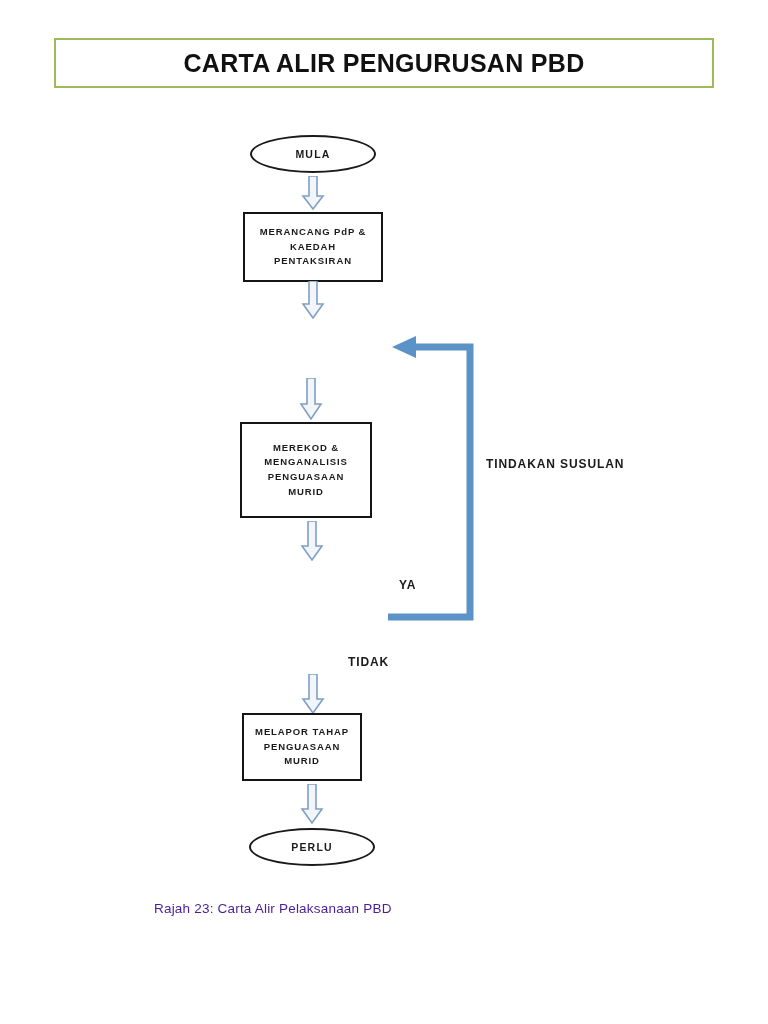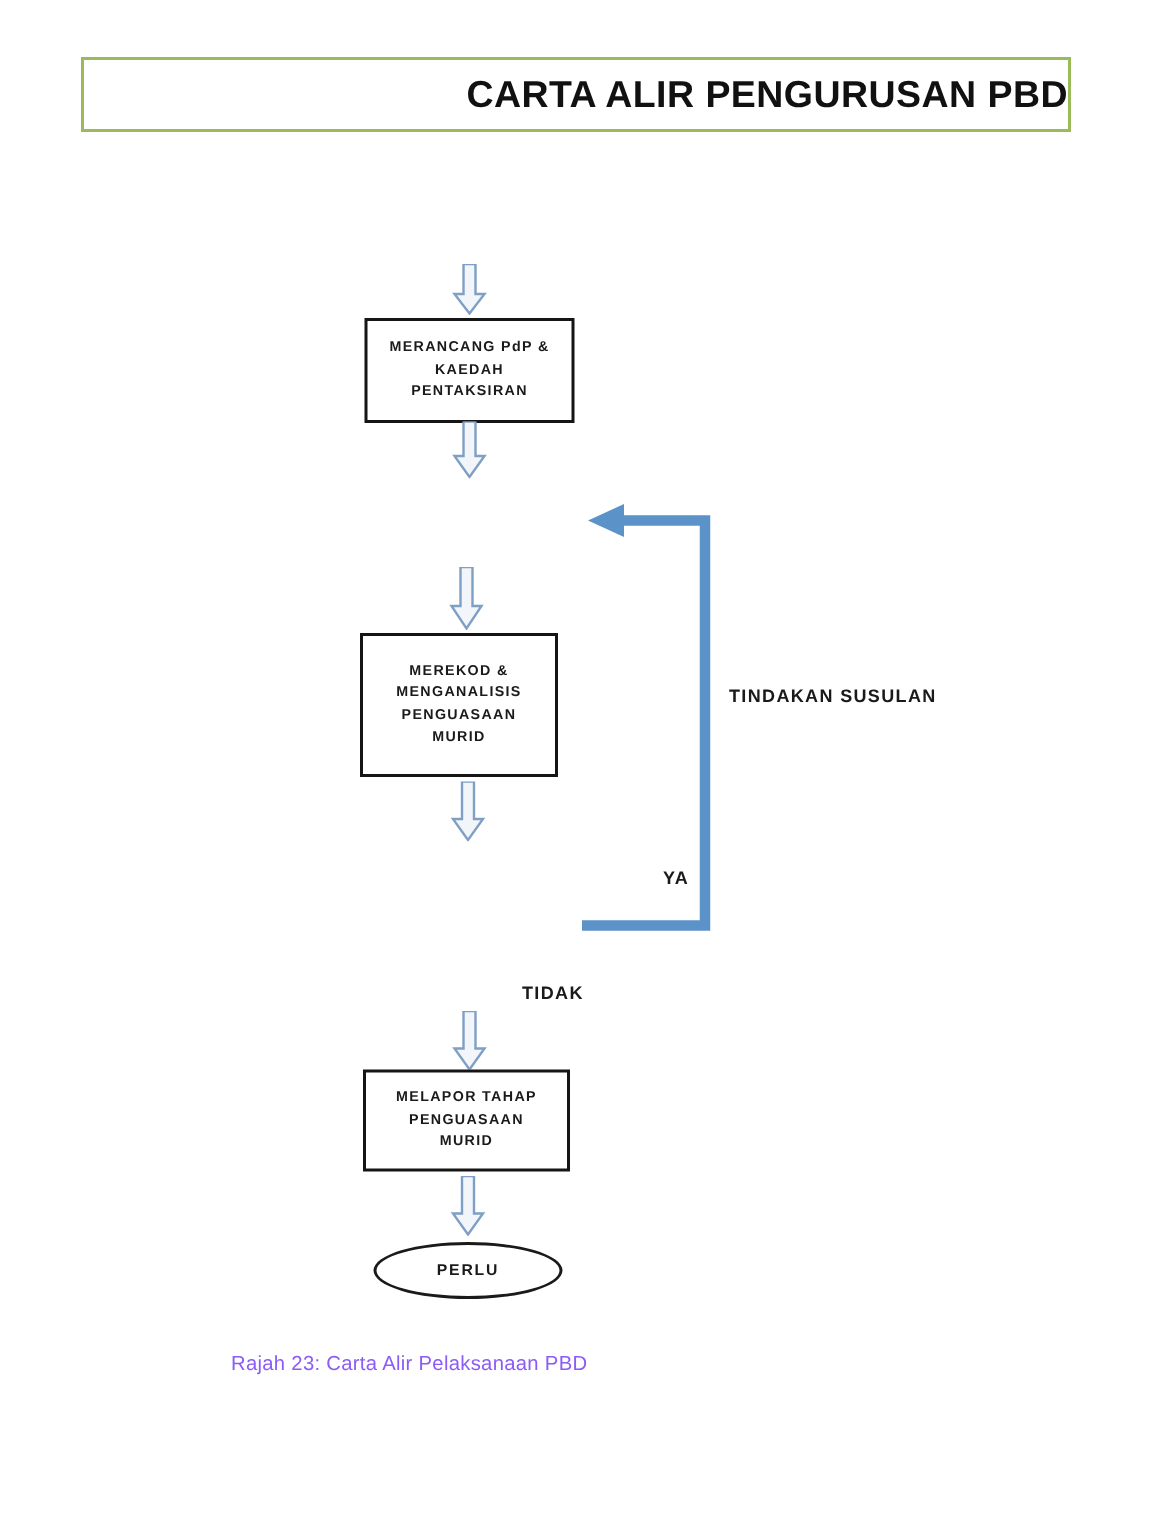--- a/index.html
+++ b/index.html
@@ -20,21 +20,21 @@
     position: absolute;
     left: 54px;
     top: 38px;
     width: 660px;
     height: 50px;
     border: 2px solid #9bbb59;
     background: #ffffff;
     box-sizing: border-box;
     display: flex;
     align-items: center;
-    justify-content: flex-end;
+    justify-content: center;
   }
   #title-text {
     font-size: 25px;
     font-weight: bold;
     letter-spacing: 0.3px;
     color: #111111;
     white-space: nowrap;
   }
 
   
@@ -123,41 +123,44 @@
     color: #1a1a1a;
     white-space: nowrap;
   }
 
   
   #caption {
     position: absolute;
     left: 154px;
     top: 901px;
     font-size: 13.5px;
-    color: #8b5cf6;
+    color: #4c1d95;
     letter-spacing: 0.2px;
     white-space: nowrap;
   }
 </style>
 </head>
 <body>
 
 <div id="title-banner">
   <span id="title-text">CARTA ALIR PENGURUSAN PBD</span>
 </div>
 
 <div id="flowchart">
 
   <svg id="feedback-loop" viewBox="0 0 768 1024">
 
     <path d="M 388 617 L 470 617 L 470 347 L 410 347" fill="none" stroke="#5b93c9" stroke-width="7" stroke-linejoin="miter"></path>
 
     <path d="M 392 347 L 416 336 L 416 358 Z" fill="#5b93c9"></path>
   </svg>
 
+  <div class="node terminator" style="left:250px; top:135px; width:126px; height:38px;">
+    <span class="node-label">MULA</span>
+  </div>
 
   <svg class="block-arrow" style="left:301px; top:176px;" width="24" height="34" viewBox="0 0 24 34">
     <path d="M 8 0 L 16 0 L 16 20 L 22 20 L 12 33 L 2 20 L 8 20 Z" fill="#f2f6fb" stroke="#7f9fc4" stroke-width="1.6" stroke-linejoin="miter"></path>
   </svg>
 
   <div class="node process" style="left:243px; top:212px; width:140px; height:70px;">
     <span class="node-label">MERANCANG PdP &amp;
 KAEDAH
 PENTAKSIRAN</span>
   </div>
@@ -176,31 +179,31 @@
 MENGANALISIS
 PENGUASAAN
 MURID</span>
   </div>
 
   <svg class="block-arrow" style="left:300px; top:521px;" width="24" height="40" viewBox="0 0 24 40">
     <path d="M 8 0 L 16 0 L 16 25 L 22 25 L 12 39 L 2 25 L 8 25 Z" fill="#f2f6fb" stroke="#7f9fc4" stroke-width="1.6" stroke-linejoin="miter"></path>
   </svg>
 
 
-  <div class="edge-label" style="left:442px; top:578px;">YA</div>
+  <div class="edge-label" style="left:399px; top:578px;">YA</div>
 
   <div class="edge-label" style="left:486px; top:457px;">TINDAKAN SUSULAN</div>
 
   <div class="edge-label" style="left:348px; top:655px;">TIDAK</div>
 
   <svg class="block-arrow" style="left:301px; top:674px;" width="24" height="40" viewBox="0 0 24 40">
     <path d="M 8 0 L 16 0 L 16 25 L 22 25 L 12 39 L 2 25 L 8 25 Z" fill="#f2f6fb" stroke="#7f9fc4" stroke-width="1.6" stroke-linejoin="miter"></path>
   </svg>
 
-  <div class="node process" style="left:242px; top:713px; width:138px; height:68px;">
+  <div class="node process" style="left:242px; top:713px; width:120px; height:68px;">
     <span class="node-label">MELAPOR TAHAP
 PENGUASAAN
 MURID</span>
   </div>
 
   <svg class="block-arrow" style="left:300px; top:784px;" width="24" height="40" viewBox="0 0 24 40">
     <path d="M 8 0 L 16 0 L 16 25 L 22 25 L 12 39 L 2 25 L 8 25 Z" fill="#f2f6fb" stroke="#7f9fc4" stroke-width="1.6" stroke-linejoin="miter"></path>
   </svg>
 
   <div class="node terminator" style="left:249px; top:828px; width:126px; height:38px;">

